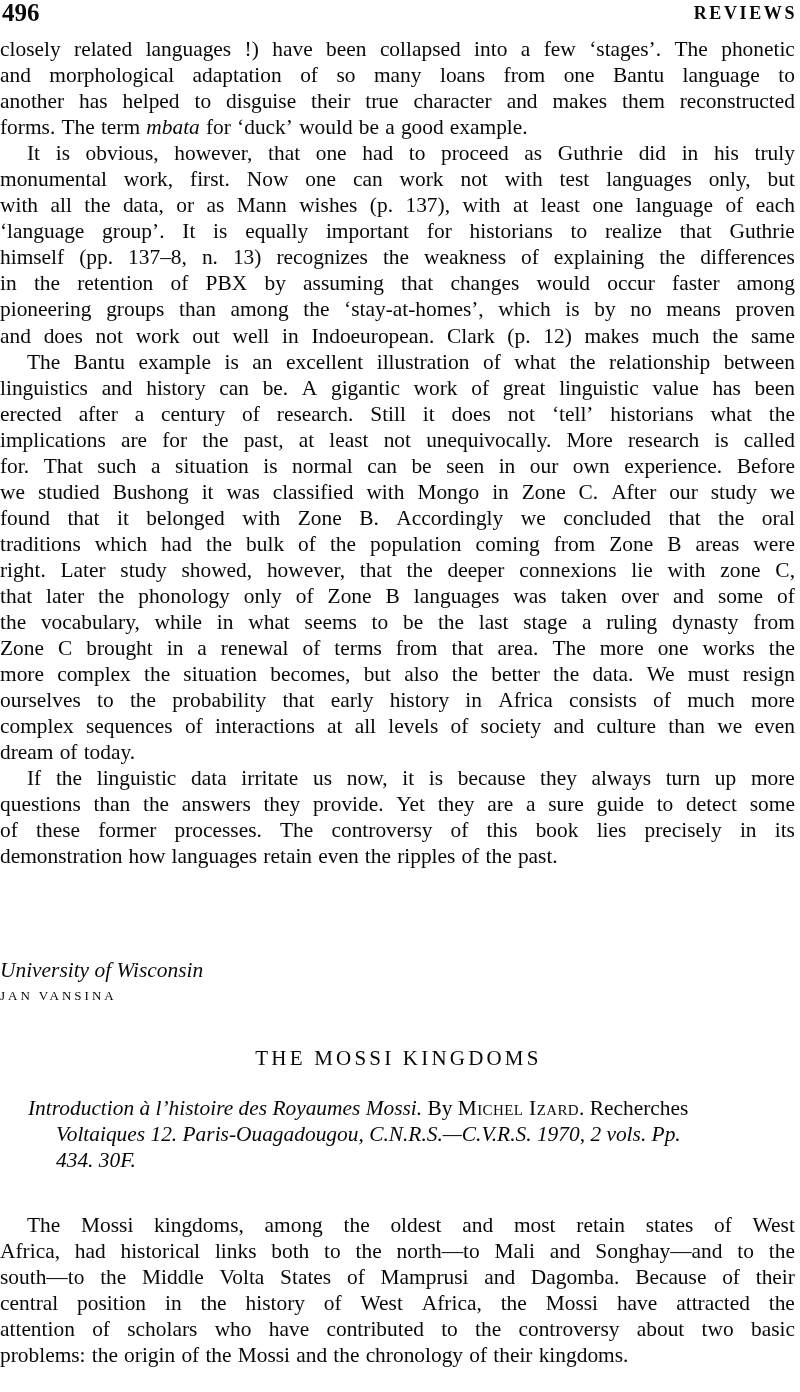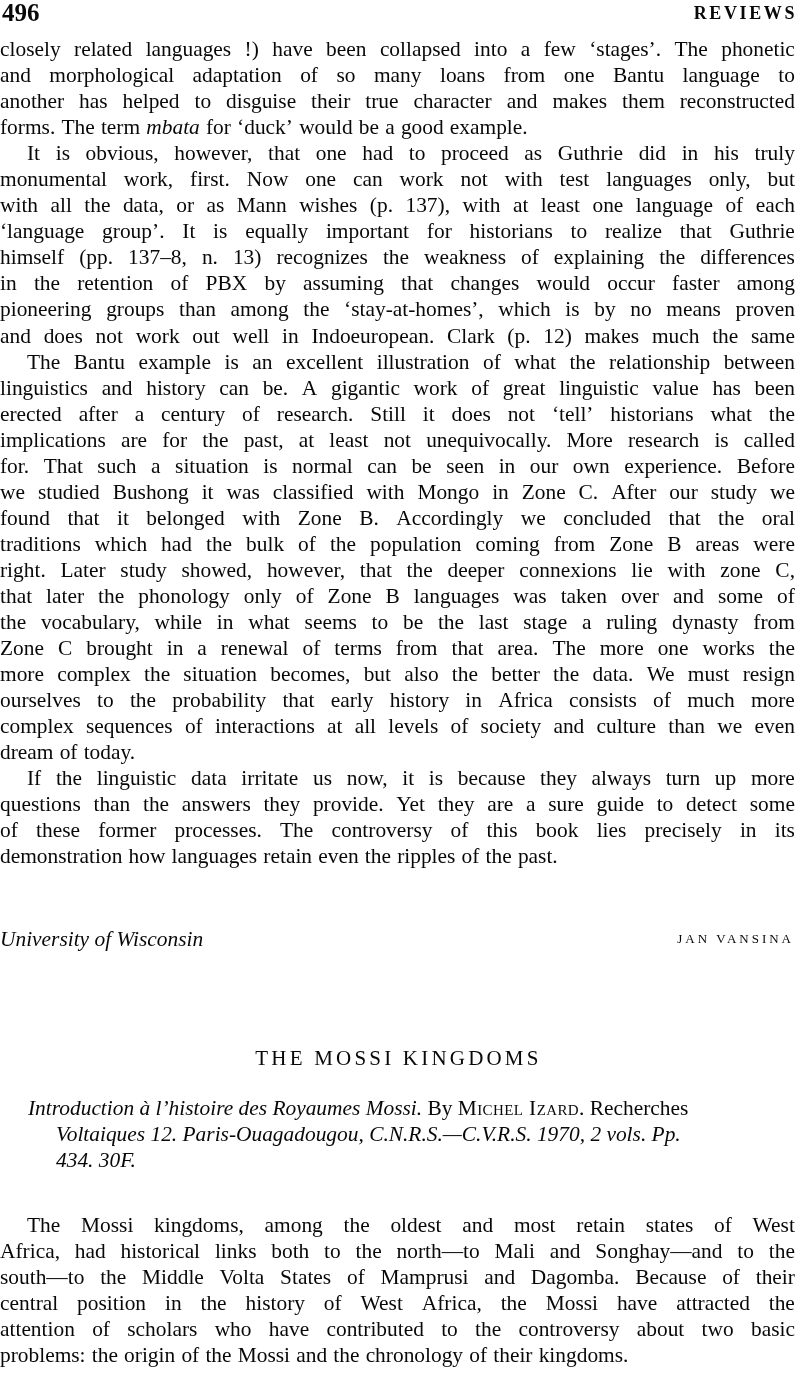--- a/index.html
+++ b/index.html
@@ -85,25 +85,26 @@
   .it { font-style: italic; }
   .sc {
     font-variant: small-caps;
     letter-spacing: 0.4px;
   }
 
   
   .signature {
     position: absolute;
     left: 0px;
-    top: 926px;
+    top: 957px;
     width: 795px;
     display: flex;
     justify-content: space-between;
     align-items: flex-start;
+    flex-direction: column;
   }
   .affiliation {
     font-style: italic;
     font-size: 21.4px;
     line-height: 26px;
   }
   .author {
     font-size: 13px;
     letter-spacing: 3.0px;
     line-height: 26px;

